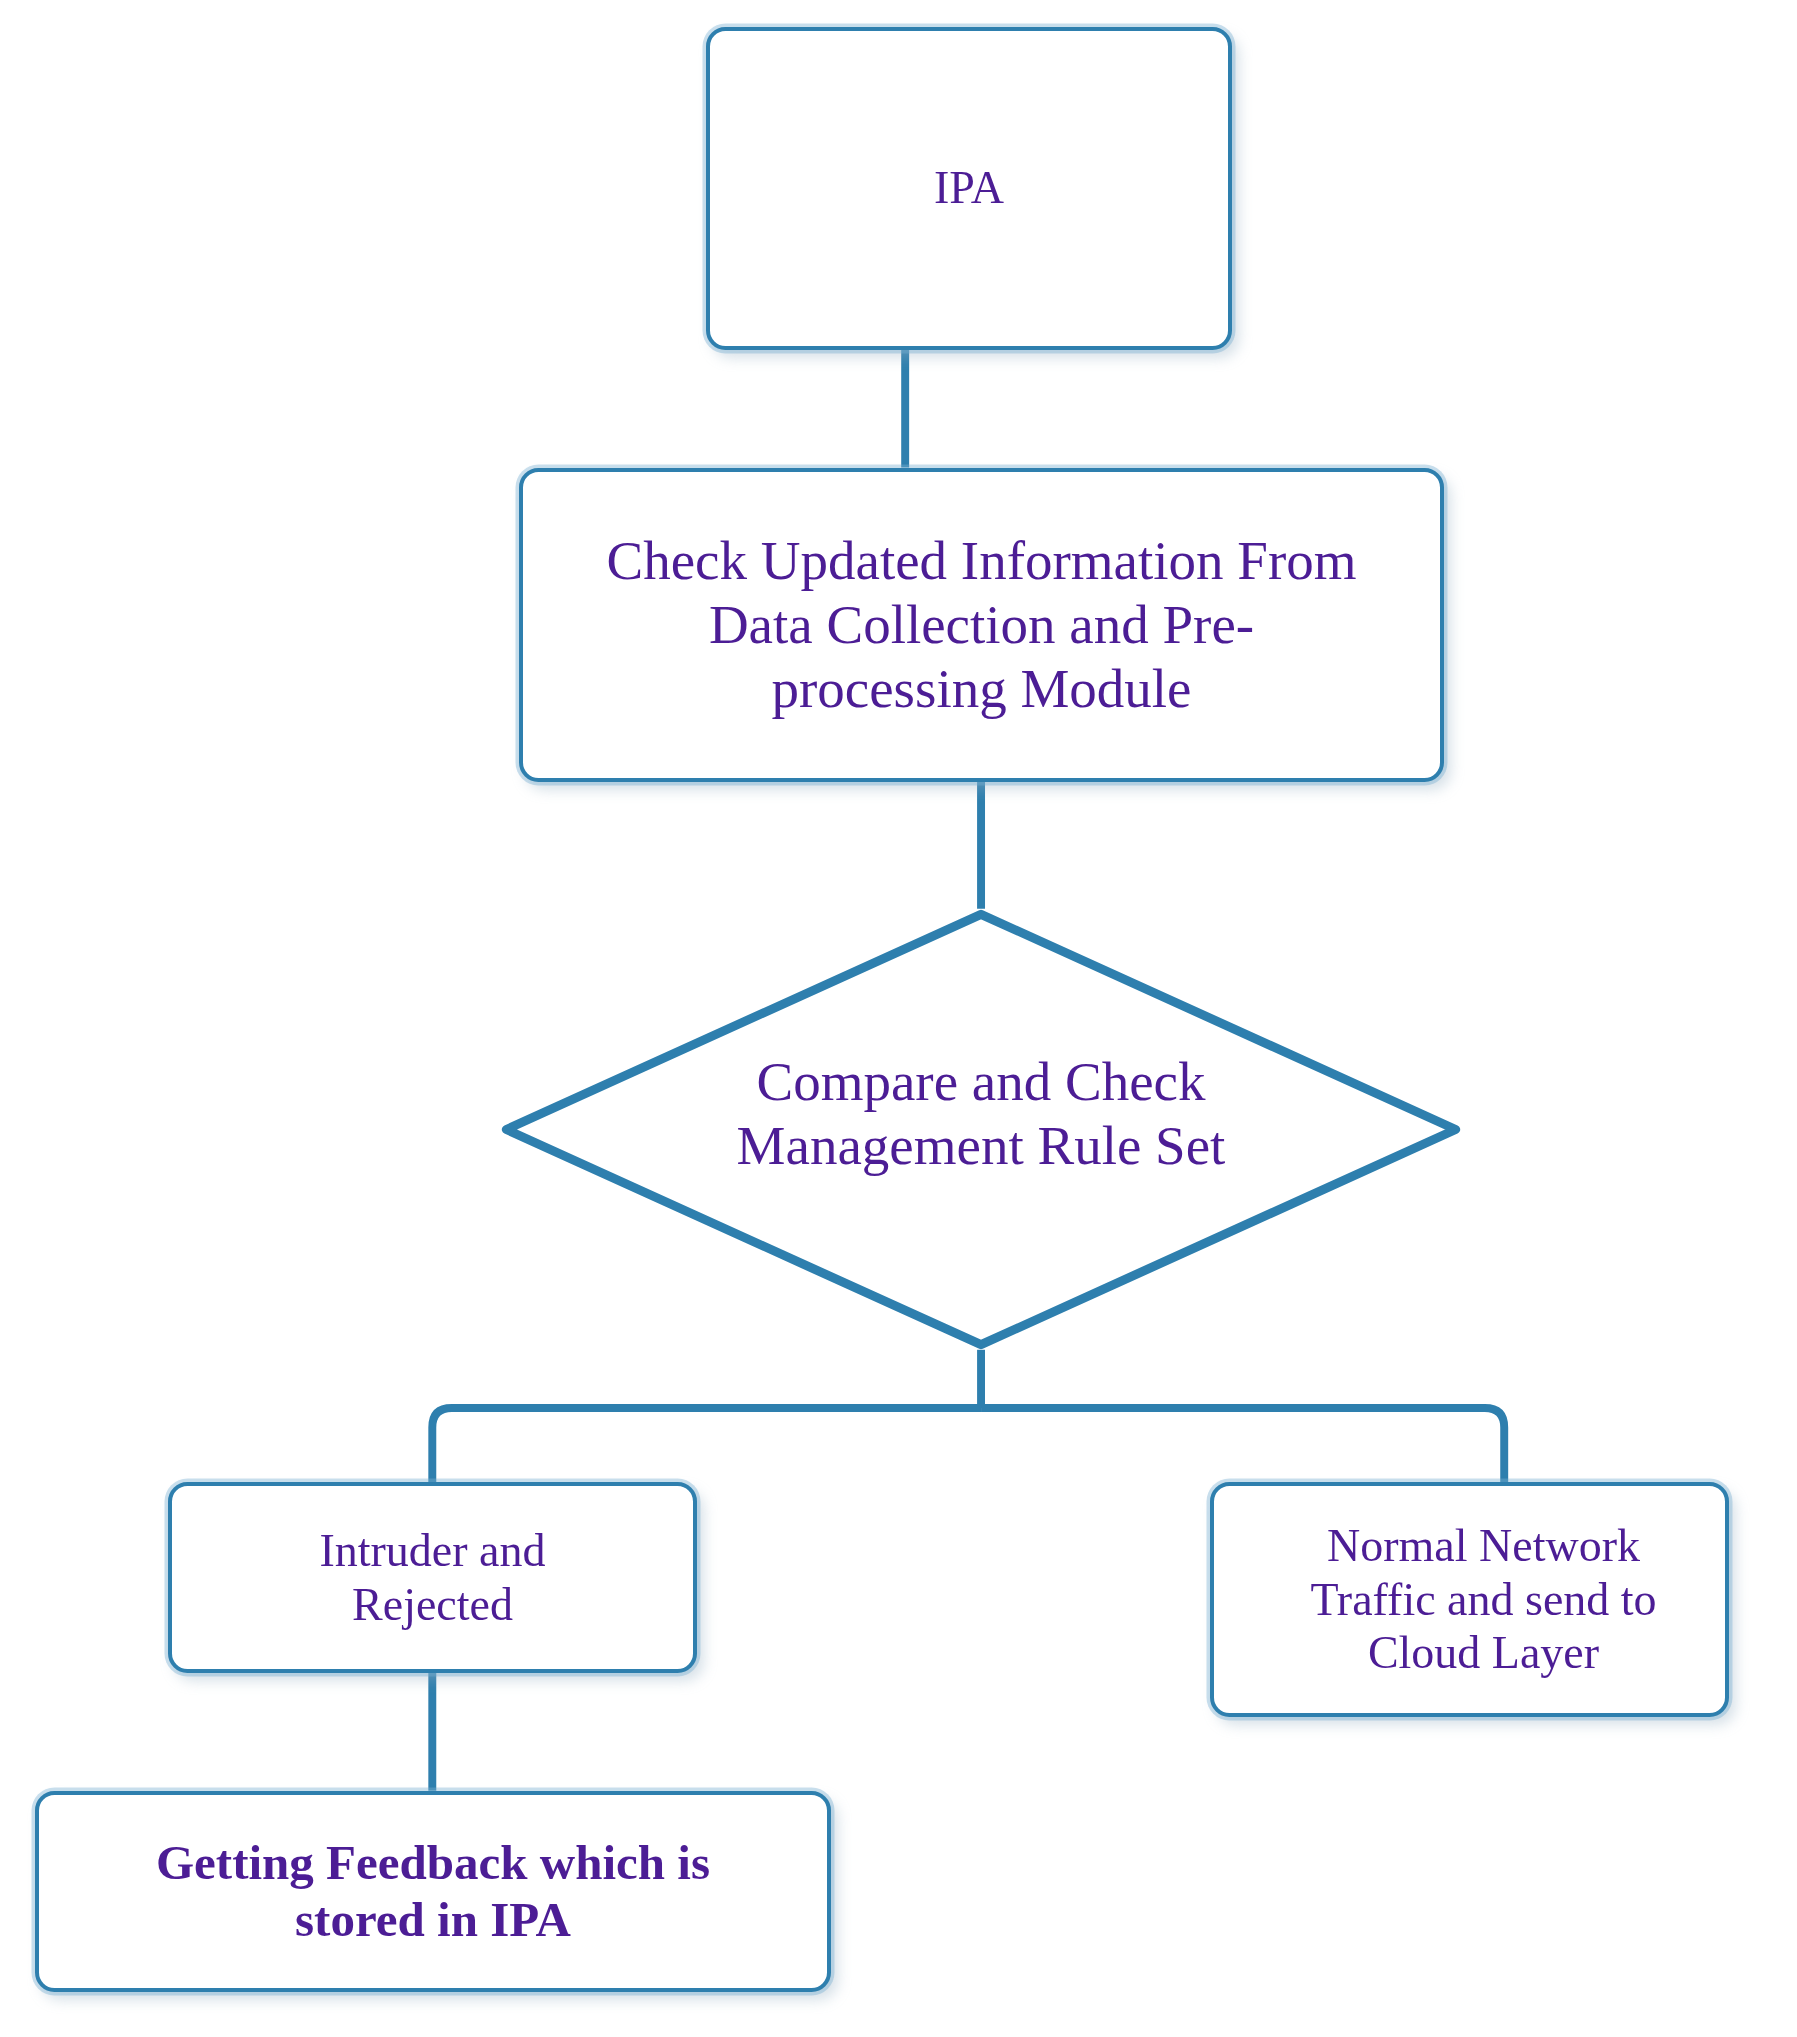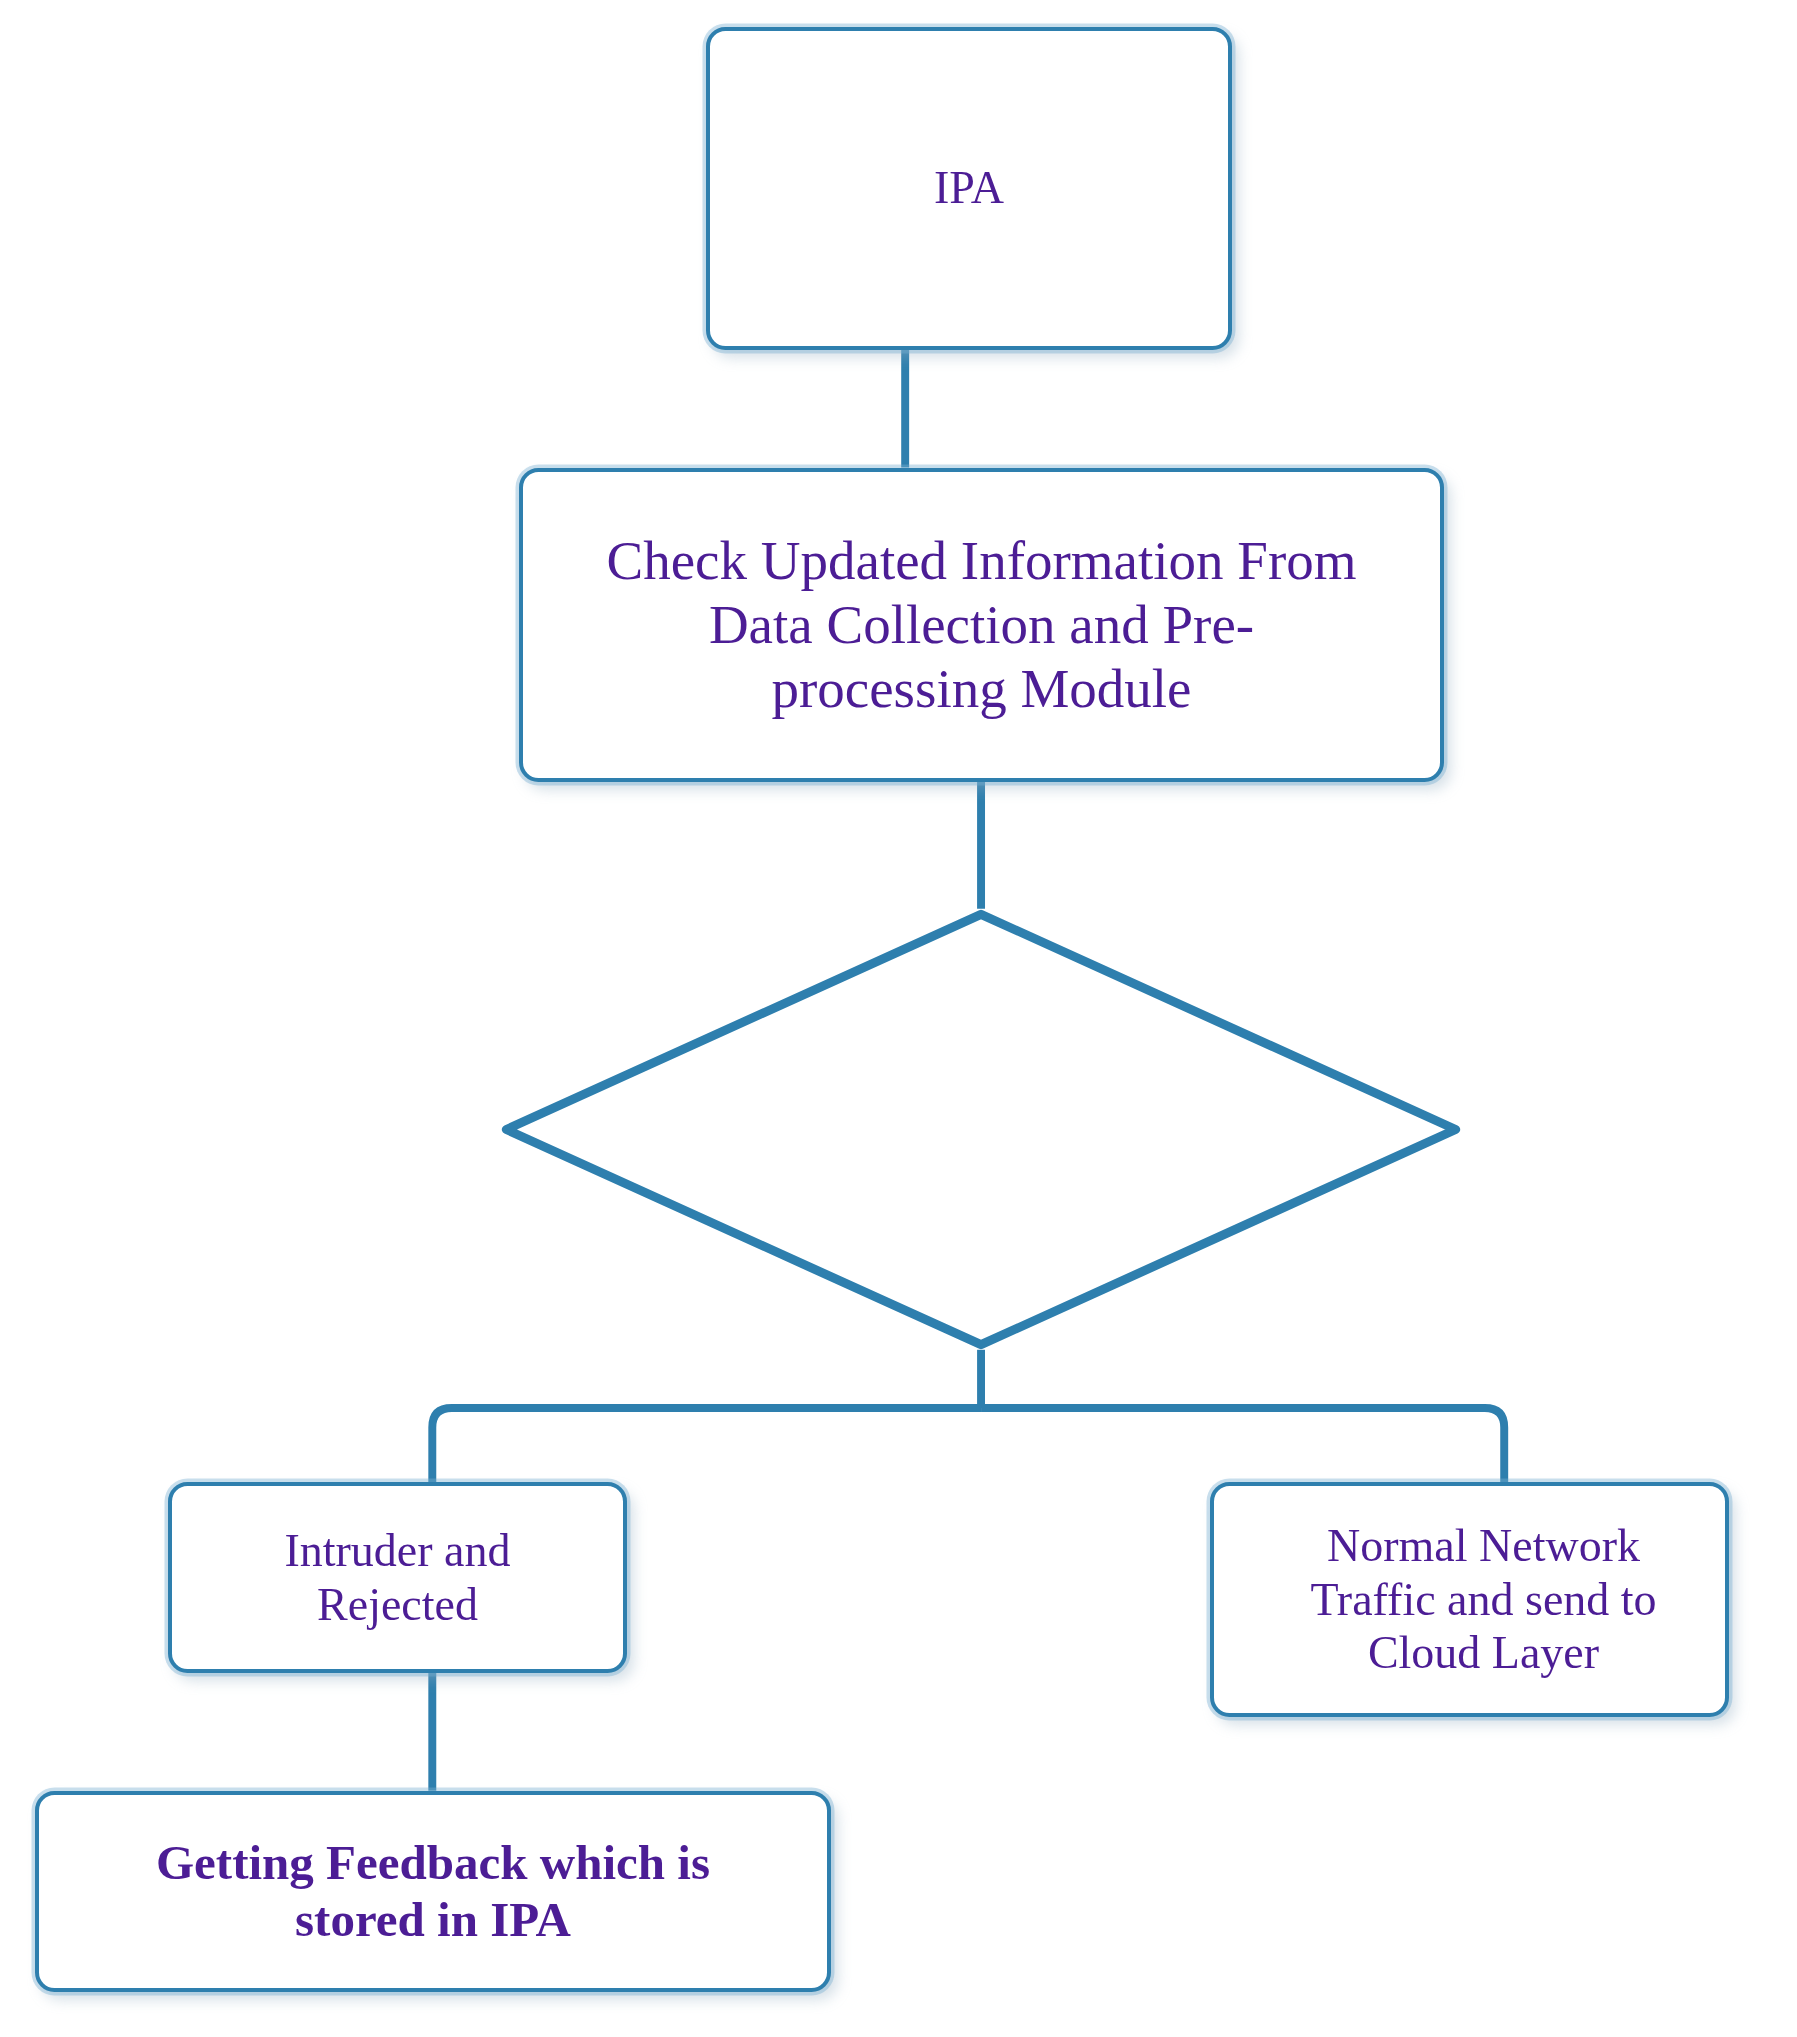--- a/index.html
+++ b/index.html
@@ -53,21 +53,21 @@
     white-space: pre-line;
   }
 
   
   #node-ipa        { left: 706px;  top: 26.5px;   width: 526px; height: 323px; }
   #node-ipa .label { font-size: 46px; }
 
   #node-check        { left: 519px;  top: 468px;  width: 925px; height: 314px; }
   #node-check .label { font-size: 55px; }
 
-  #node-intruder        { left: 168px;  top: 1482px; width: 459px; height: 191px; }
+  #node-intruder        { left: 168px;  top: 1482px; width: 529px; height: 191px; }
   #node-intruder .label { font-size: 46px; }
 
   #node-normal        { left: 1210px; top: 1482px; width: 519px; height: 235px; padding-left: 28px; }
   #node-normal .label { font-size: 46px; padding: 0 12.4px; }
 
   #node-feedback        { left: 35px;   top: 1791px; width: 796px; height: 201px; font-weight: bold; }
   #node-feedback .label { font-size: 49px; }
 
   
   #node-decision {
@@ -125,20 +125,22 @@
   <div class="node rbox" id="node-check">
     <span class="label">Check Updated Information From
 Data Collection and Pre-
 processing Module</span>
   </div>
 
   <div class="node" id="node-decision">
     <svg class="diamond-svg" viewBox="0 0 1088 500" preserveAspectRatio="none">
       <polygon points="544,6 1082,250 544,494 6,250" fill="#ffffff" stroke="#2E7FAE" stroke-width="9" stroke-linejoin="round" vector-effect="non-scaling-stroke"></polygon>
     </svg>
+    <span class="label">Compare and Check
+Management Rule Set</span>
   </div>
 
   <div class="node rbox" id="node-intruder">
     <span class="label">Intruder and
 Rejected</span>
   </div>
 
   <div class="node rbox" id="node-normal">
     <span class="label">Normal Network
 Traffic and send to

